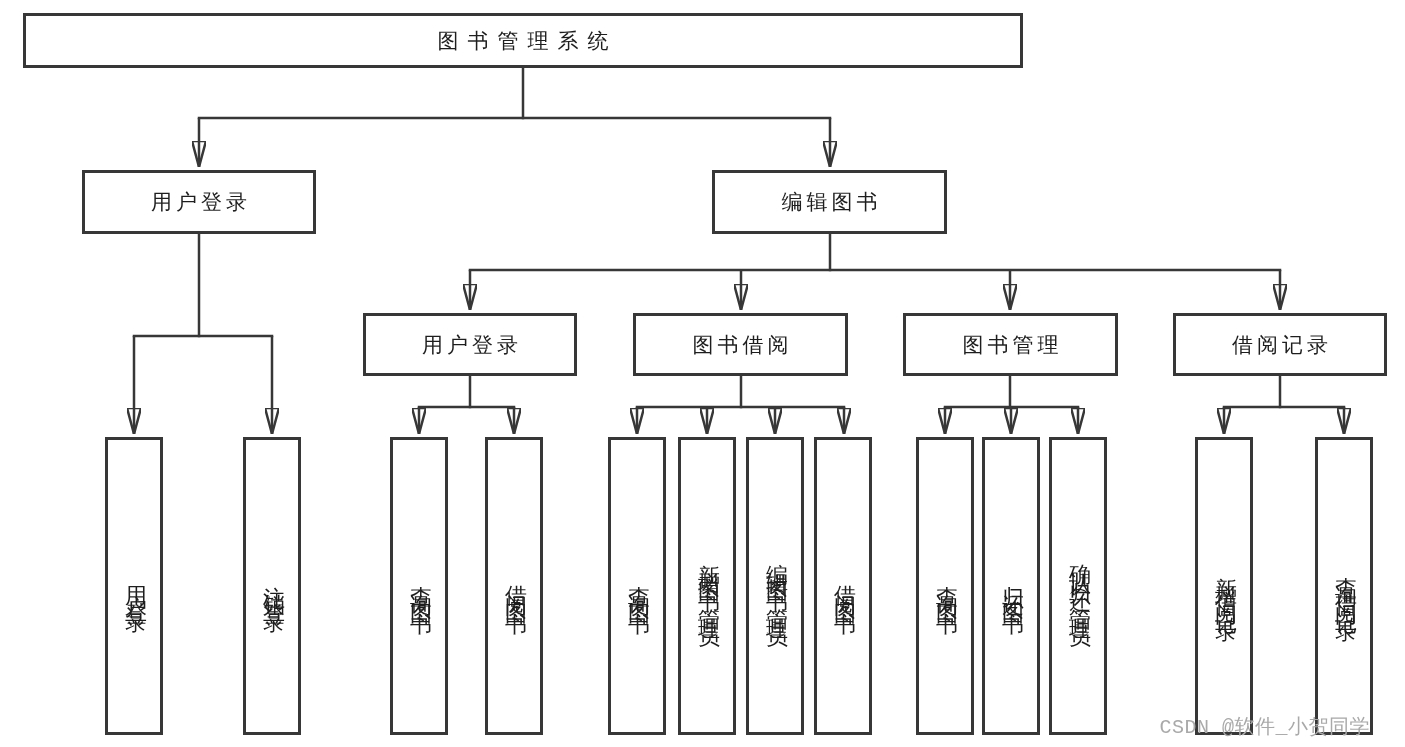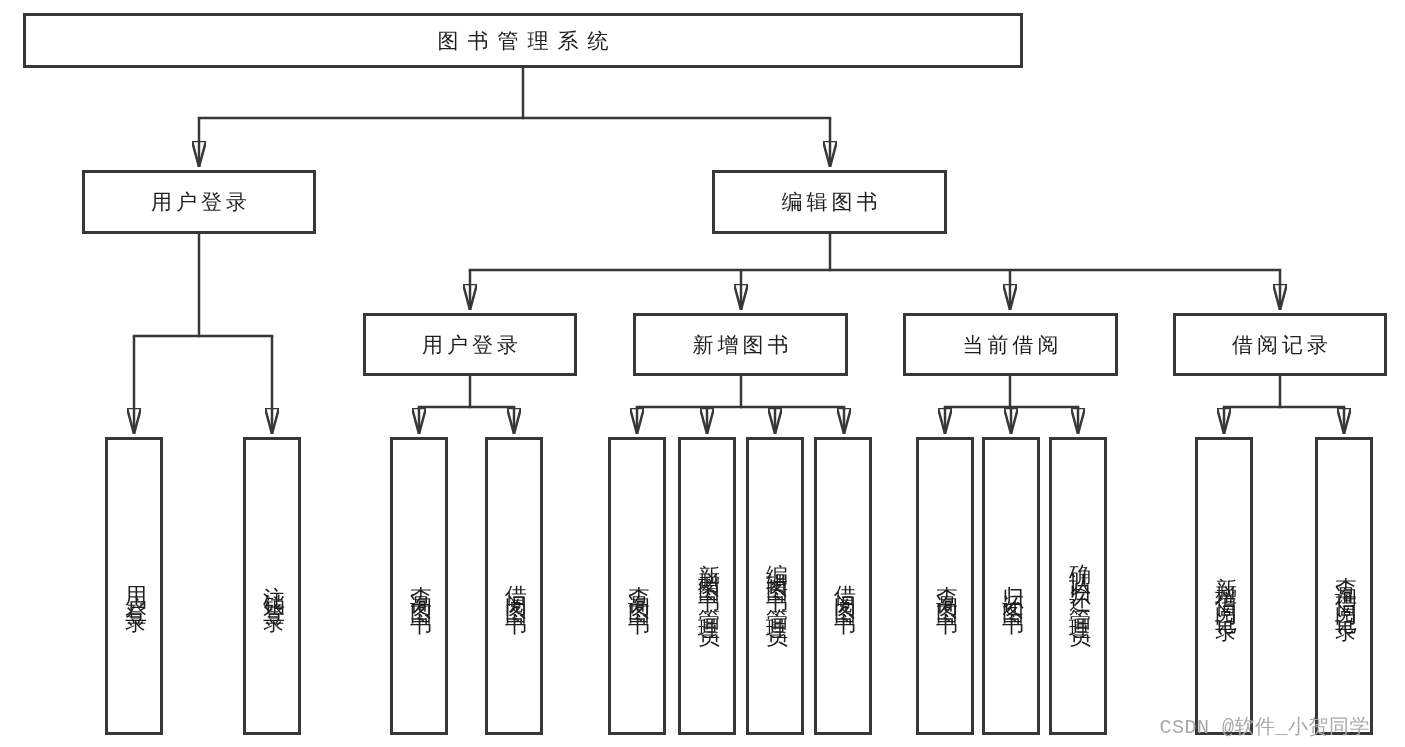--- a/index.html
+++ b/index.html
@@ -107,22 +107,22 @@
     <path d="M1224 407 V434" marker-end="url(#arrow)"></path>
     <path d="M1344 407 V434" marker-end="url(#arrow)"></path>
   </svg>
 
   <div class="node root" style="left:23px;top:13px;width:1000px;height:55px;">图书管理系统</div>
 
   <div class="node" style="left:82px;top:170px;width:234px;height:64px;">用户登录</div>
   <div class="node" style="left:712px;top:170px;width:235px;height:64px;">编辑图书</div>
 
   <div class="node" style="left:363px;top:313px;width:214px;height:63px;">用户登录</div>
-  <div class="node" style="left:633px;top:313px;width:215px;height:63px;">新增图书</div>
-  <div class="node" style="left:903px;top:313px;width:215px;height:63px;">当前借阅</div>
+  <div class="node" style="left:633px;top:313px;width:215px;height:63px;">图书借阅</div>
+  <div class="node" style="left:903px;top:313px;width:215px;height:63px;">图书管理</div>
   <div class="node" style="left:1173px;top:313px;width:214px;height:63px;">借阅记录</div>
 
   <div class="leaf" style="left:105px;">
     <span>用户登录</span>
   </div>
   <div class="leaf" style="left:243px;">
     <span>注销登录</span>
   </div>
 
   <div class="leaf" style="left:390px;">

